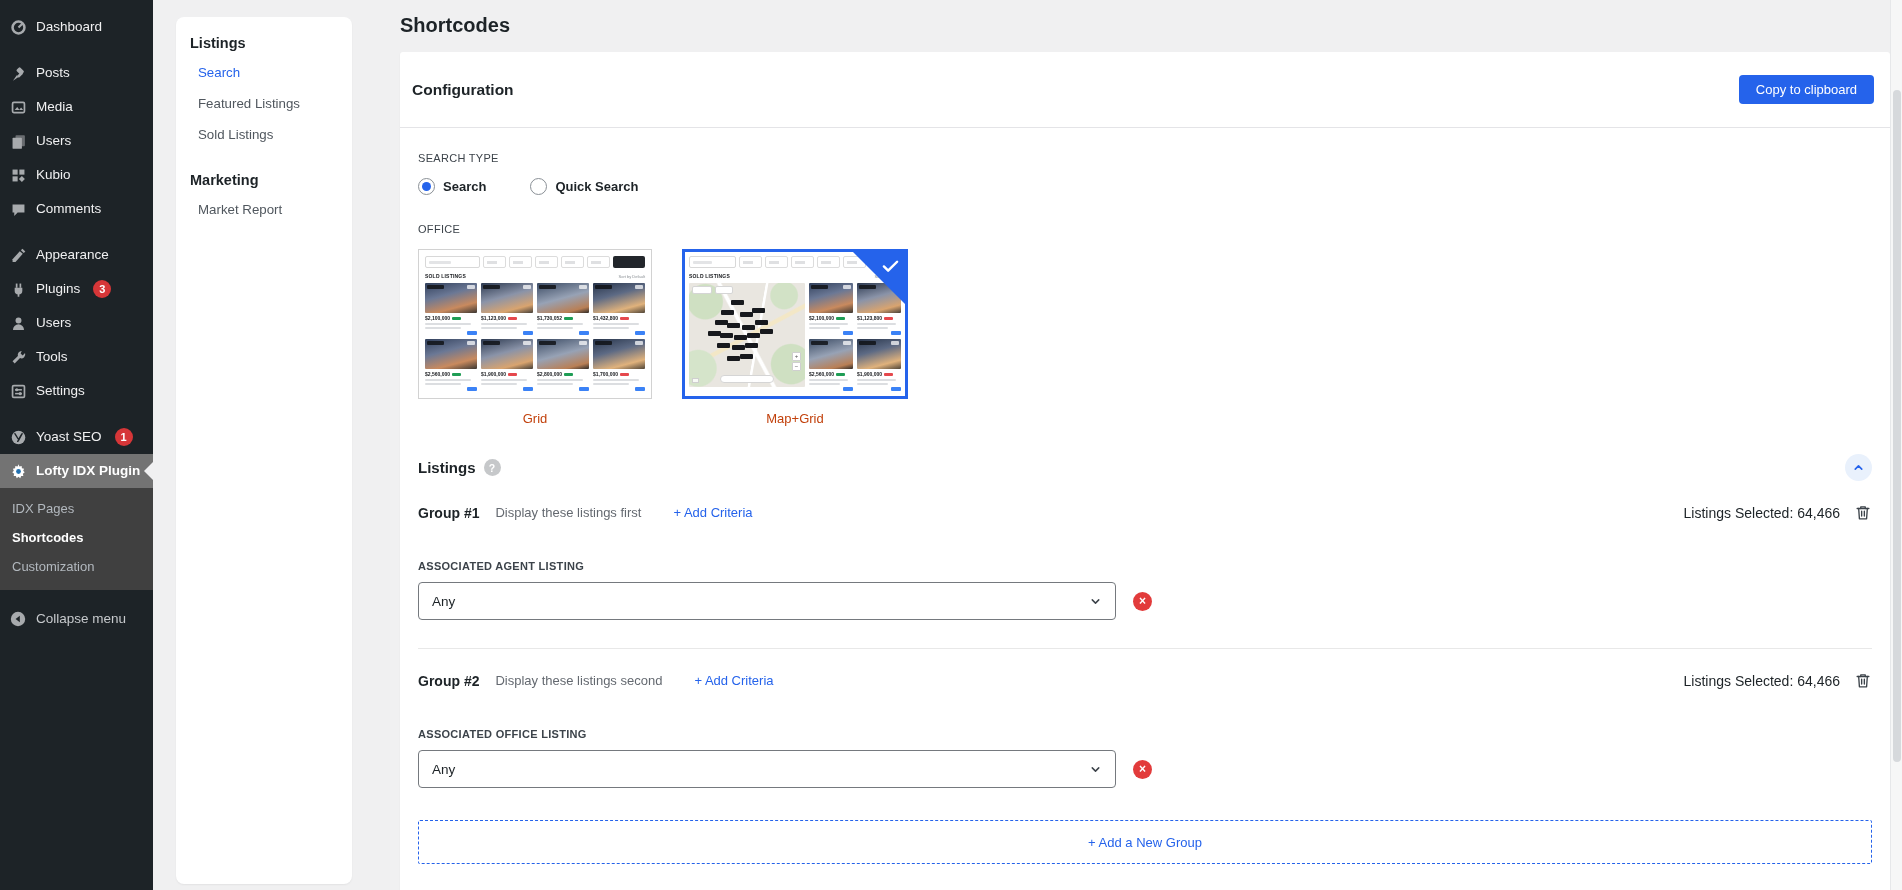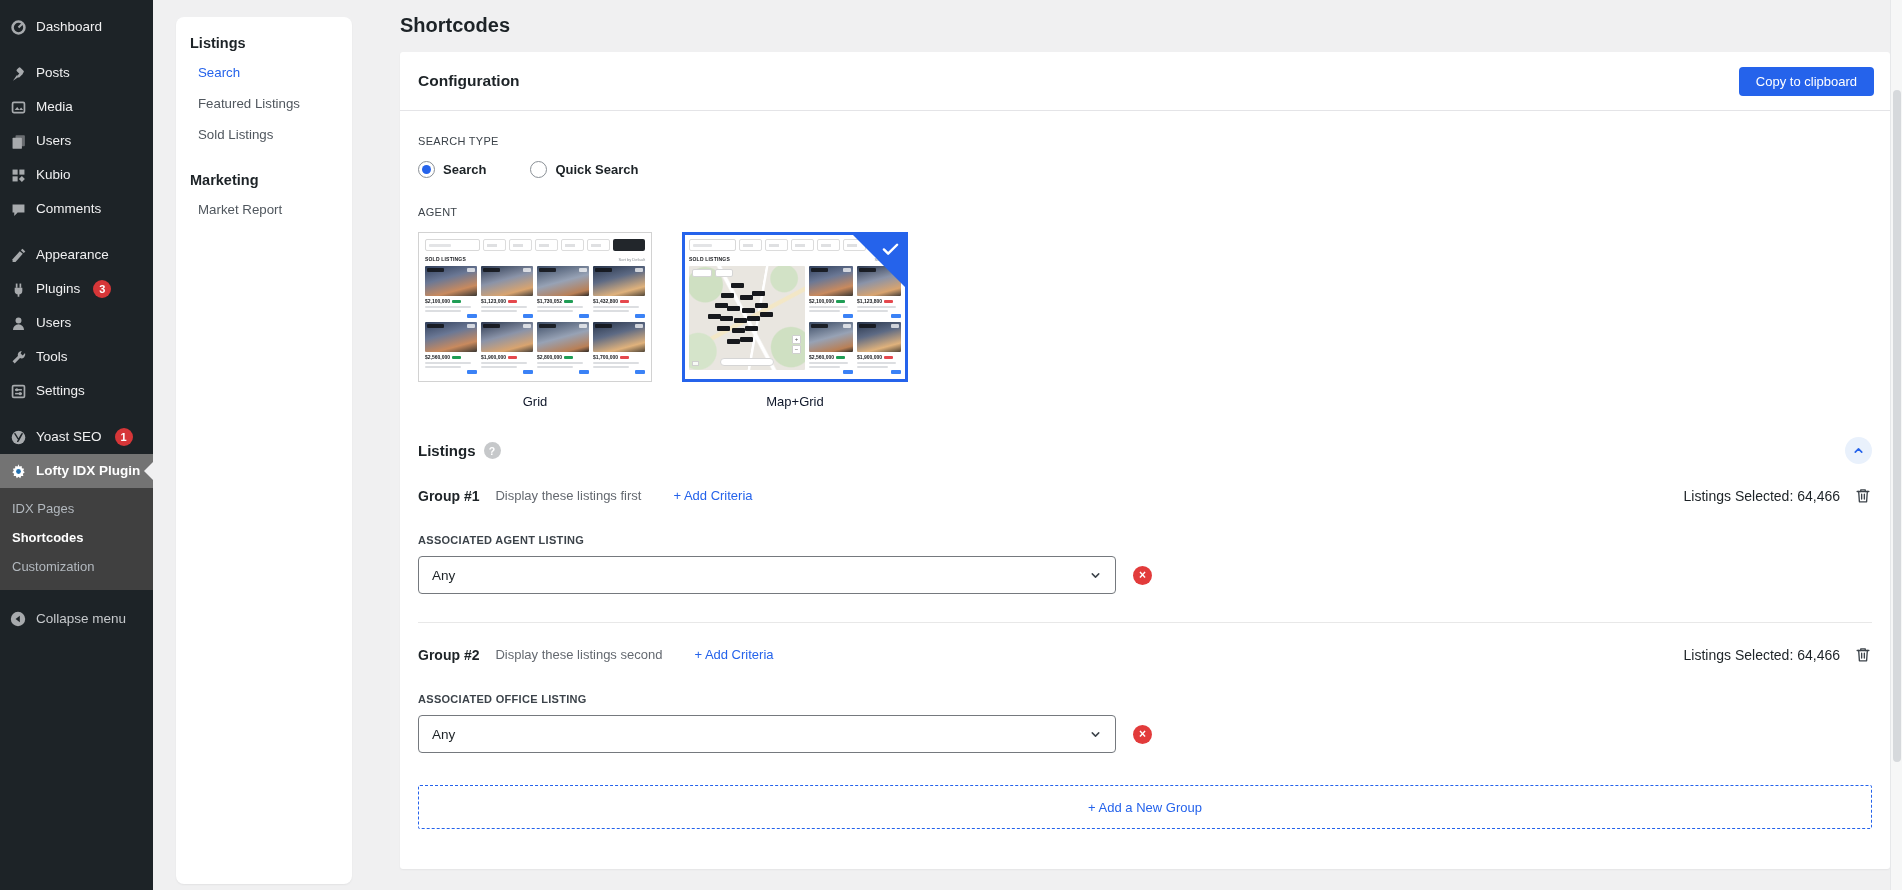--- a/index.html
+++ b/index.html
@@ -33,39 +33,39 @@
   .pn-heading.mt { margin-top:18px; }
   .pn-item { font-size:13.3px; color:#50575e; padding:8px 2px 8px 10px; cursor:pointer; }
   .pn-item.active { color:#2563eb; }
 
   
   .main { flex:1 1 auto; margin-left:223px; padding:0 12px 0 24px; }
   .page-title { font-size:20px; font-weight:700; margin-top:14px; color:#1d2327; }
   .page-desc { font-size:13px; color:#50575e; margin-top:12px; }
 
   .card { background:#fff; margin-top:15px; border-radius:3px; box-shadow:0 1px 2px rgba(0,0,0,.05); min-height:799px; }
-  .card-header { height:59px; display:flex; align-items:center; justify-content:space-between; padding:0 16px 0 18px;
+  .card-header { height:76px; display:flex; align-items:center; justify-content:space-between; padding:0 16px 0 12px;
                  border-bottom:1px solid #e4e4e7; }
   .card-title { font-size:15.5px; font-weight:700; }
   .btn-primary { background:#2563eb; color:#fff; border:none; border-radius:4px; font-size:13px;
                  padding:7px 17px; cursor:pointer; font-family:inherit; }
   .card-body { padding:24px 18px 40px; }
 
   .sec-label { font-size:11px; font-weight:400; color:#3c434a; letter-spacing:.3px; }
   .radio-row { display:flex; gap:44px; margin-top:14px; }
   .radio { display:flex; align-items:center; gap:8px; cursor:pointer; }
   .radio-circle { width:17px; height:17px; border:1.5px solid #8a9096; border-radius:50%; background:#fff;
                   display:flex; align-items:center; justify-content:center; }
   .radio.sel .radio-circle::after { content:""; width:9px; height:9px; background:#2563eb; border-radius:50%; }
   .radio-label { font-size:13px; font-weight:600; color:#1d2327; }
 
   .layout-block { margin-top:28px; }
   .layout-row { display:flex; gap:30px; margin-top:14px; }
   .layout-opt { display:flex; flex-direction:column; align-items:center; cursor:pointer; }
-  .layout-cap { font-size:13px; color:#0f172a; margin-top:12px; }
+  .layout-cap { font-size:13px; color:#c2410c; margin-top:12px; }
 
   
   .thumb { position:relative; background:#fff; border:1px solid #d2d2d2; width:234px; height:150px; padding:6px; overflow:hidden; }
   .thumb.selected { border:3px solid #2563eb; width:226px; padding:4px; }
   .thumb-corner { position:absolute; top:0; right:0; width:52px; height:52px; background:#2563eb;
                   clip-path:polygon(0 0,100% 0,100% 100%); z-index:3; }
   .thumb-corner svg { position:absolute; top:7px; right:6px; width:17px; height:14px; }
   .tb-bar { display:flex; gap:3px; align-items:center; }
   .tb-input { flex:1 1 auto; height:12px; border:1px solid #d8d8d8; border-radius:2px; position:relative; }
   .tb-input::after { content:""; position:absolute; left:3px; top:4px; width:42%; height:3px; background:#e3e4e6; border-radius:1px; }
@@ -120,21 +120,21 @@
   .collapse-btn { width:27px; height:27px; border-radius:50%; background:#e9f1fc; display:flex; align-items:center;
                   justify-content:center; cursor:pointer; }
   .group { margin-top:22px; }
   .group-head { display:flex; align-items:center; }
   .group-name { font-size:14px; font-weight:700; }
   .group-hint { font-size:13px; color:#646970; margin-left:16px; }
   .add-criteria { font-size:13px; color:#2563eb; margin-left:32px; cursor:pointer; font-weight:500; }
   .sel-count { font-size:14px; color:#1d2327;margin-left:44px; }
   .trash { margin-left:14px; cursor:pointer; display:flex; }
   .trash svg { width:18px; height:19px; }
-  .field-label { font-size:11px; font-weight:700; color:#3c434a; letter-spacing:.3px; margin-top:29px; }
+  .field-label { font-size:11px; font-weight:700; color:#3c434a; letter-spacing:.3px; margin-top:38px; }
   .select-row { display:flex; align-items:center; margin-top:10px; }
   .select { width:698px; height:38px; border:1px solid #75797e; border-radius:4px; background:#fff; display:flex;
             align-items:center; justify-content:space-between; padding:0 13px; font-size:13.5px; color:#1d2327; cursor:pointer; }
   .select svg { width:13px; height:13px; }
   .del { width:19px; height:19px; border-radius:50%; background:#e23b3b; color:#fff; font-size:12px; font-weight:700;
          display:flex; align-items:center; justify-content:center; margin-left:17px; cursor:pointer; line-height:1; }
   .group-divider { height:1px; background:#e8e8e8; margin-top:28px; }
   .add-group { margin-top:32px; height:44px; border:1px dashed #2563eb; border-radius:2px; color:#2563eb;
                display:flex; align-items:center; justify-content:center; font-size:13px; cursor:pointer; }
 
@@ -327,21 +327,21 @@
      <span class="radio-circle"></span>
      <span class="radio-label">Search</span>
           </div>
           <div class="radio">
      <span class="radio-circle"></span>
      <span class="radio-label">Quick Search</span>
           </div>
         </div>
 
       <div class="layout-block">
-        <div class="sec-label">AGENT</div>
+        <div class="sec-label">OFFICE</div>
         <div class="layout-row" id="layout-row">
             <div class="layout-opt">
     <div class="thumb">
 
       <div class="tb-bar">
                   <span class="tb-input"></span>
                   <span class="tb-pill"></span>
                   <span class="tb-pill"></span>
                   <span class="tb-pill"></span>
                   <span class="tb-pill"></span>

